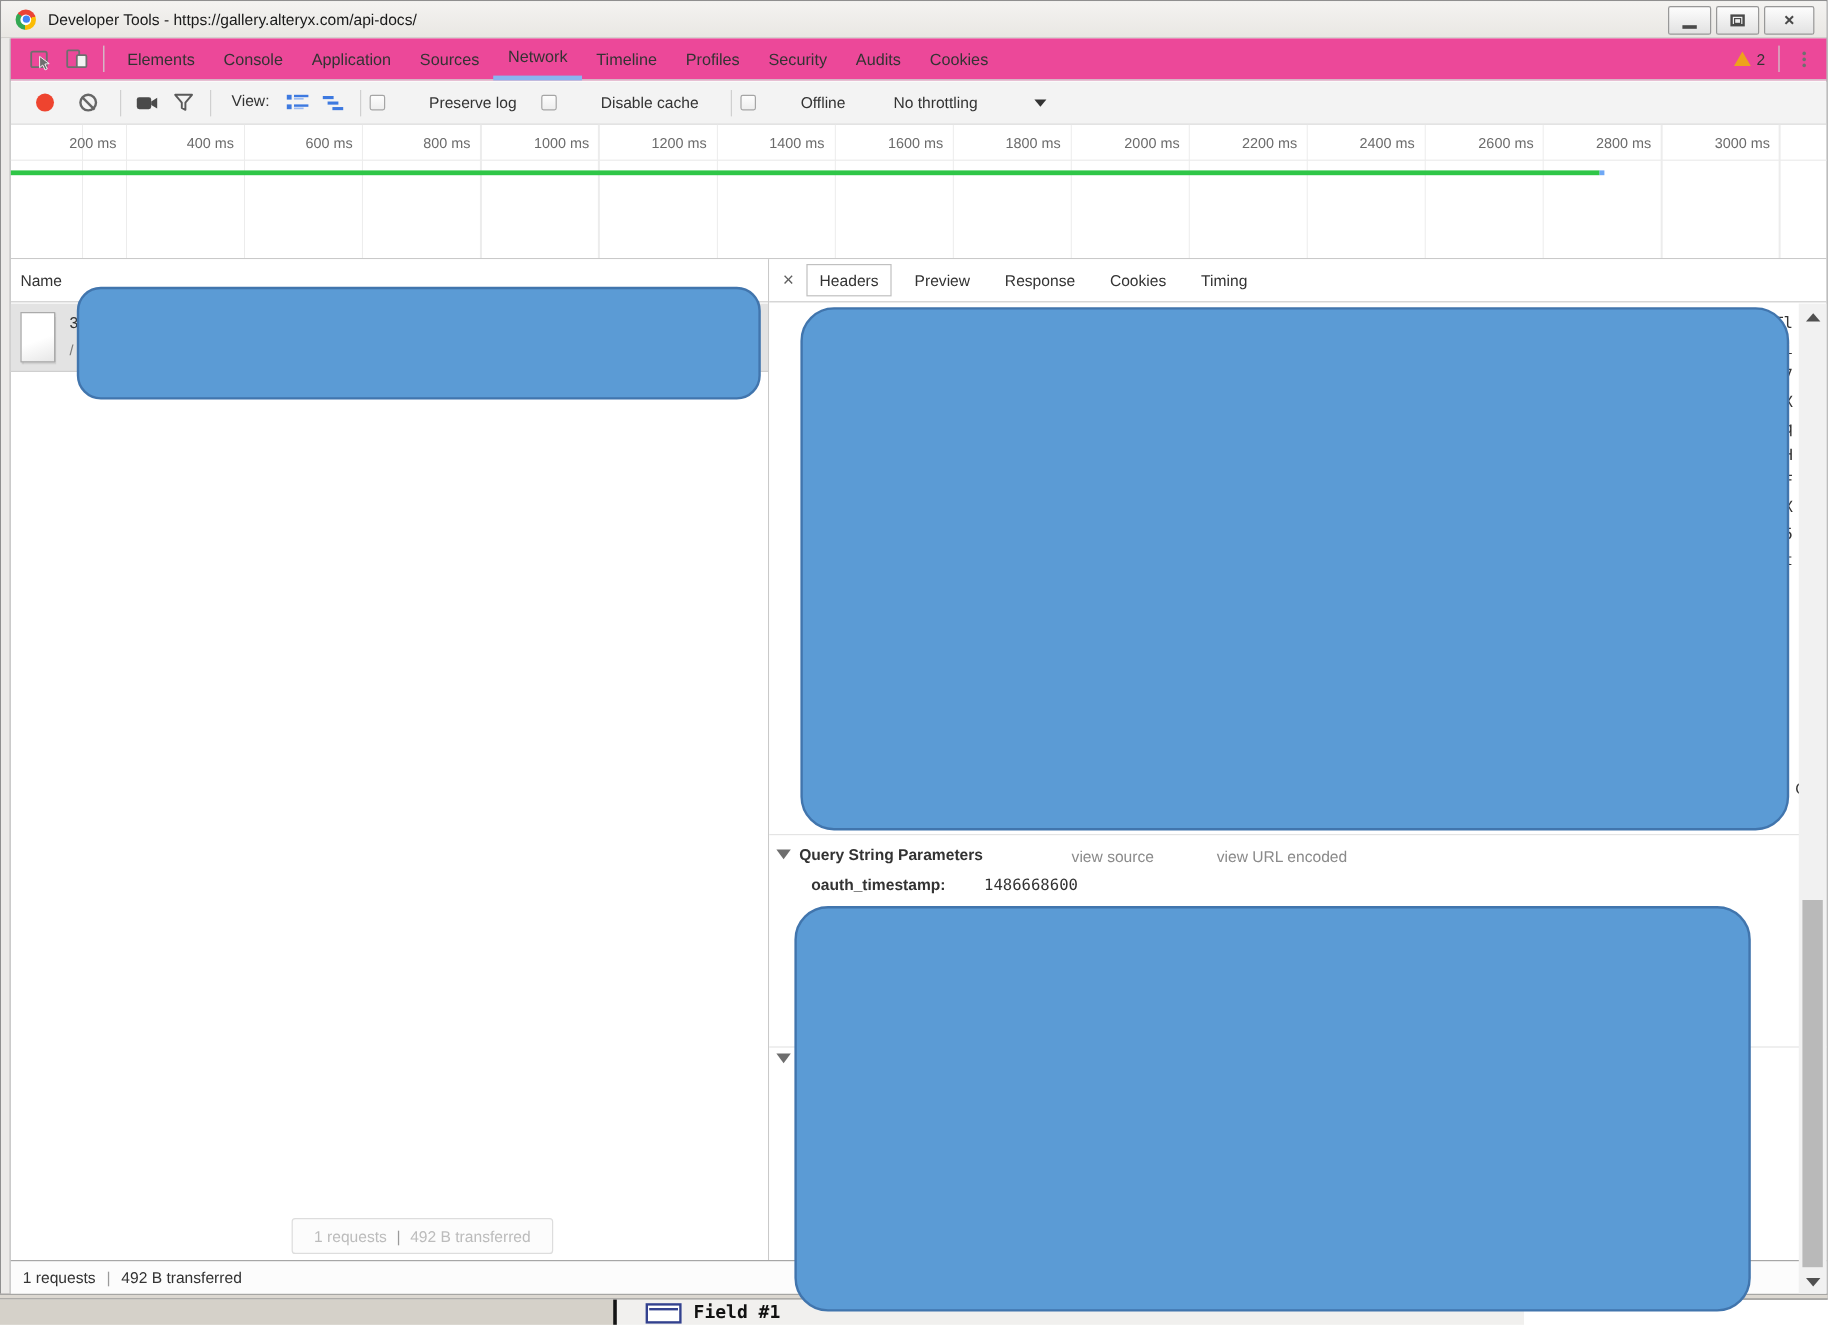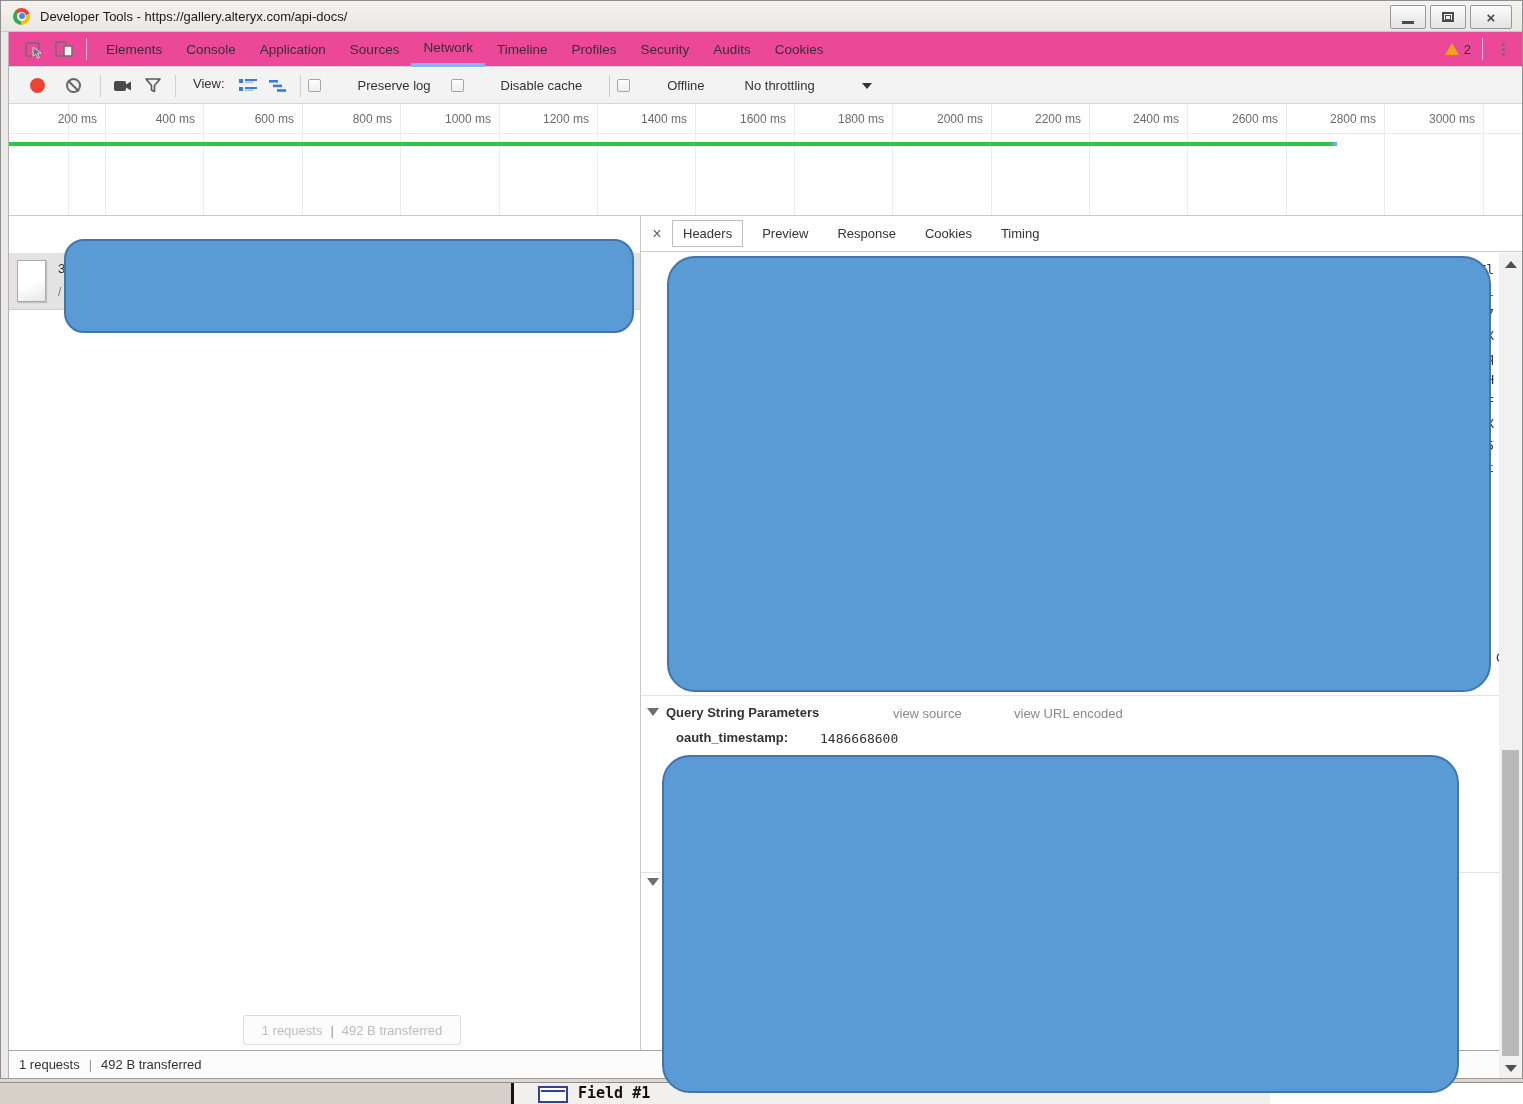--- a/index.html
+++ b/index.html
@@ -250,20 +250,21 @@
     <span class="ruler-label" style="left:1012px">2200 ms</span>
     <span class="ruler-label" style="left:1110px">2400 ms</span>
     <span class="ruler-label" style="left:1209px">2600 ms</span>
     <span class="ruler-label" style="left:1307px">2800 ms</span>
     <span class="ruler-label" style="left:1406px">3000 ms</span>
     <span class="green-line"></span>
     <span class="blue-tip"></span>
   </div>
 
   <div class="left-panel">
+    <div class="name-header">Name</div>
     <div class="req-row">
       <span class="doc-icon"></span>
       <span class="req-frag1">3</span>
       <span class="req-frag2">/</span>
     </div>
     <div class="summary-tip">
       <span>1 requests</span>
       <span class="sep-char">|</span>
       <span>492 B transferred</span>
     </div>

